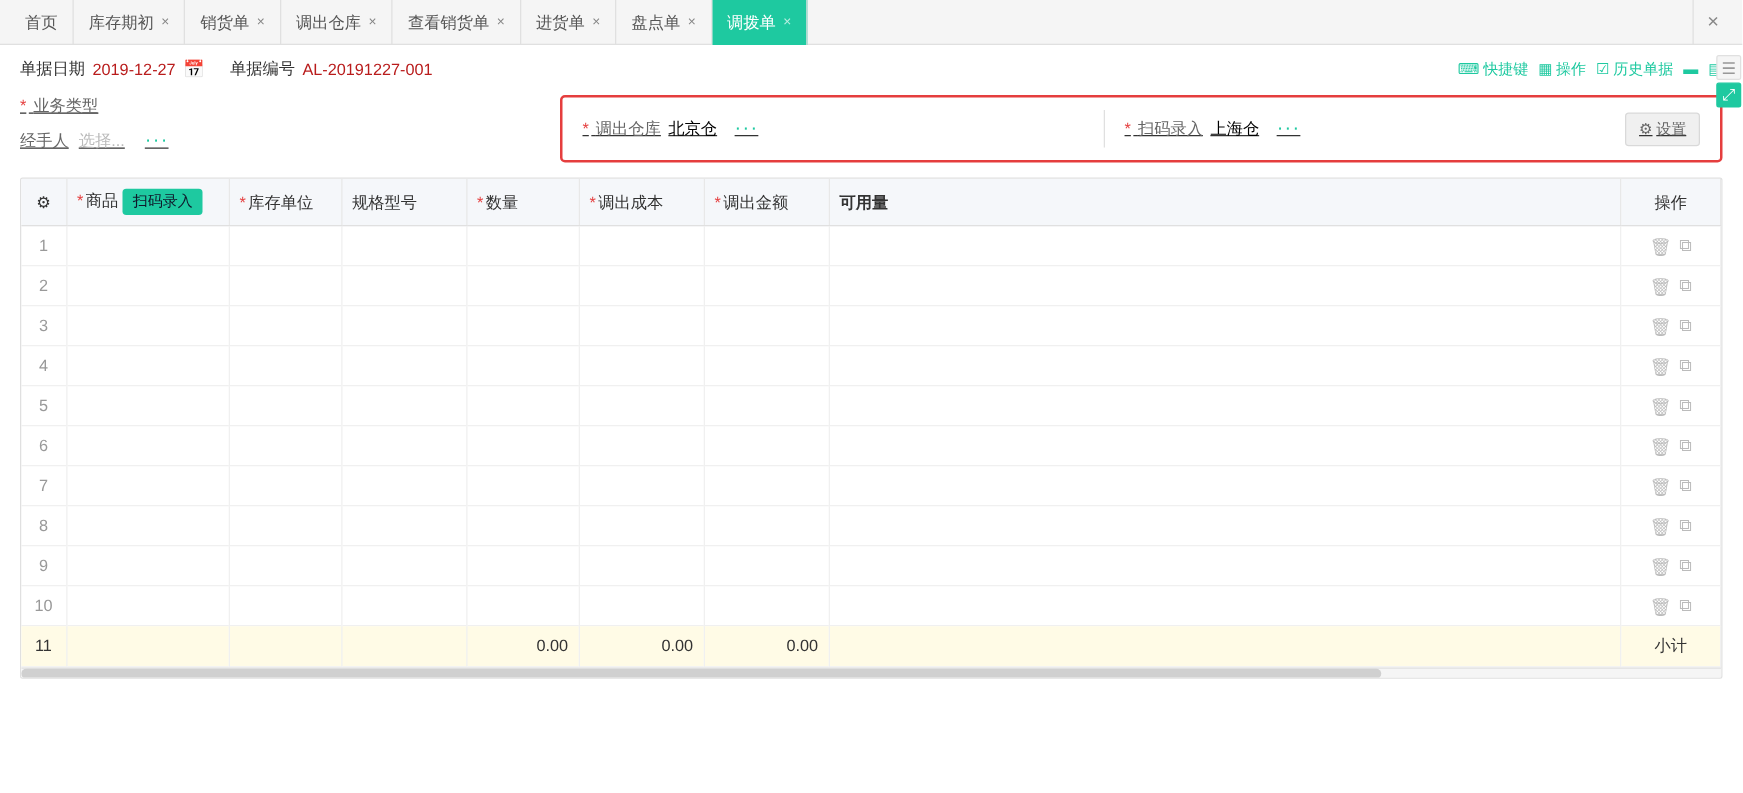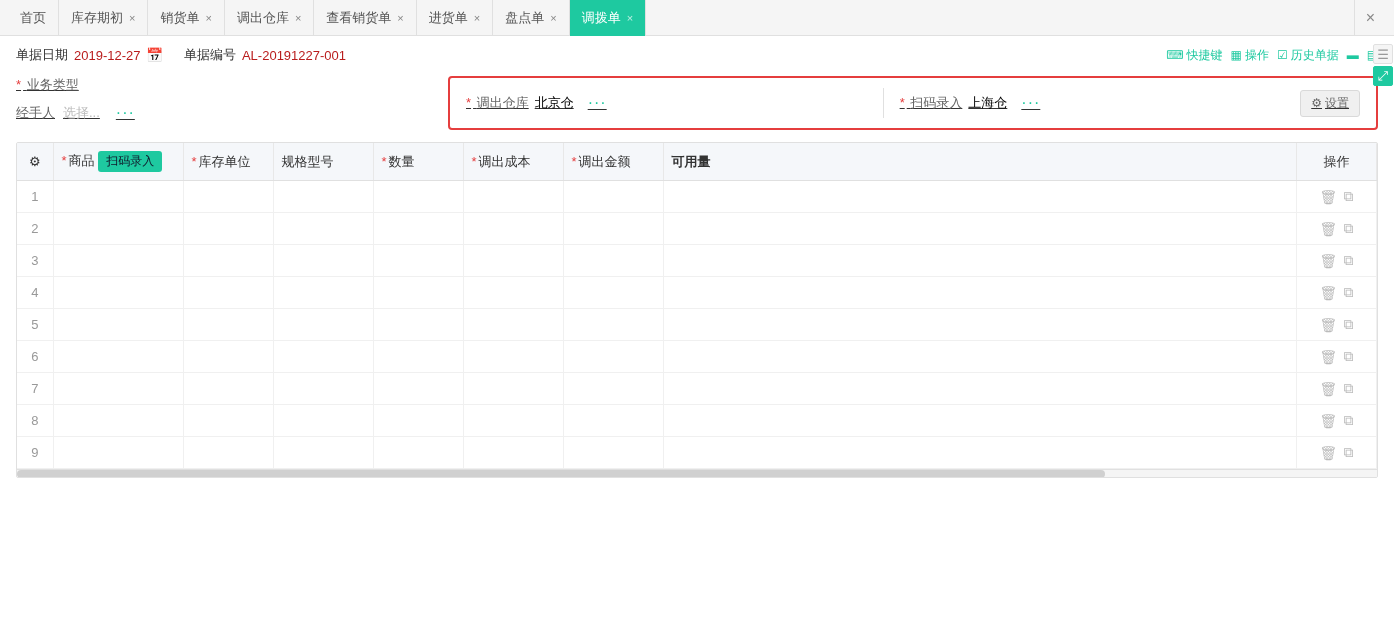--- a/index.html
+++ b/index.html
@@ -418,23 +418,54 @@
     <td style="width:100px; border-right:1px solid #f0f0f0;"></td>
     <td style="width:100px; border-right:1px solid #f0f0f0;"></td>
     <td style="border-right:1px solid #f0f0f0;"></td>
     <td class="ops-col">
       <div class="action-icons">
         <span class="action-icon">🗑</span>
         <span class="action-icon">⧉</span>
       </div>
     </td>
   </tr>
+          <tr>
+    <td class="row-num">10</td>
+    <td style="width:130px; border-right:1px solid #f0f0f0;"></td>
+    <td style="width:90px; border-right:1px solid #f0f0f0;"></td>
+    <td style="width:100px; border-right:1px solid #f0f0f0;"></td>
+    <td style="width:90px; border-right:1px solid #f0f0f0;"></td>
+    <td style="width:100px; border-right:1px solid #f0f0f0;"></td>
+    <td style="width:100px; border-right:1px solid #f0f0f0;"></td>
+    <td style="border-right:1px solid #f0f0f0;"></td>
+    <td class="ops-col">
+      <div class="action-icons">
+        <span class="action-icon">🗑</span>
+        <span class="action-icon">⧉</span>
+      </div>
+    </td>
+  </tr>
         </tbody>
     </table>
 
+    <table style="width:100%; border-collapse:collapse;">
+      <tbody>
+          <tr class="subtotal-row">
+        <td style="width:36px; text-align:center; border-right:1px solid #f0f0f0; padding:6px 8px;">11</td>
+        <td style="width:130px; border-right:1px solid #f0f0f0; padding:6px 8px;"></td>
+        <td style="width:90px; border-right:1px solid #f0f0f0; padding:6px 8px;"></td>
+        <td style="width:100px; border-right:1px solid #f0f0f0; padding:6px 8px;"></td>
+        <td style="width:90px; border-right:1px solid #f0f0f0; padding:6px 8px; text-align:right;">0.00</td>
+        <td style="width:100px; border-right:1px solid #f0f0f0; padding:6px 8px; text-align:right;">0.00</td>
+        <td style="width:100px; border-right:1px solid #f0f0f0; padding:6px 8px; text-align:right;">0.00</td>
+        <td style="border-right:1px solid #f0f0f0; padding:6px 8px;"></td>
+        <td style="width:80px; padding:6px 8px; text-align:center;">小计</td>
+      </tr>
+    </tbody>
+      </table>
 
     <div class="scroll-area">
       <div class="scroll-thumb"></div>
     </div>
   </div>
 
 </div>
 
 <div class="right-sidebar">
   <div class="sidebar-icon">☰</div>

